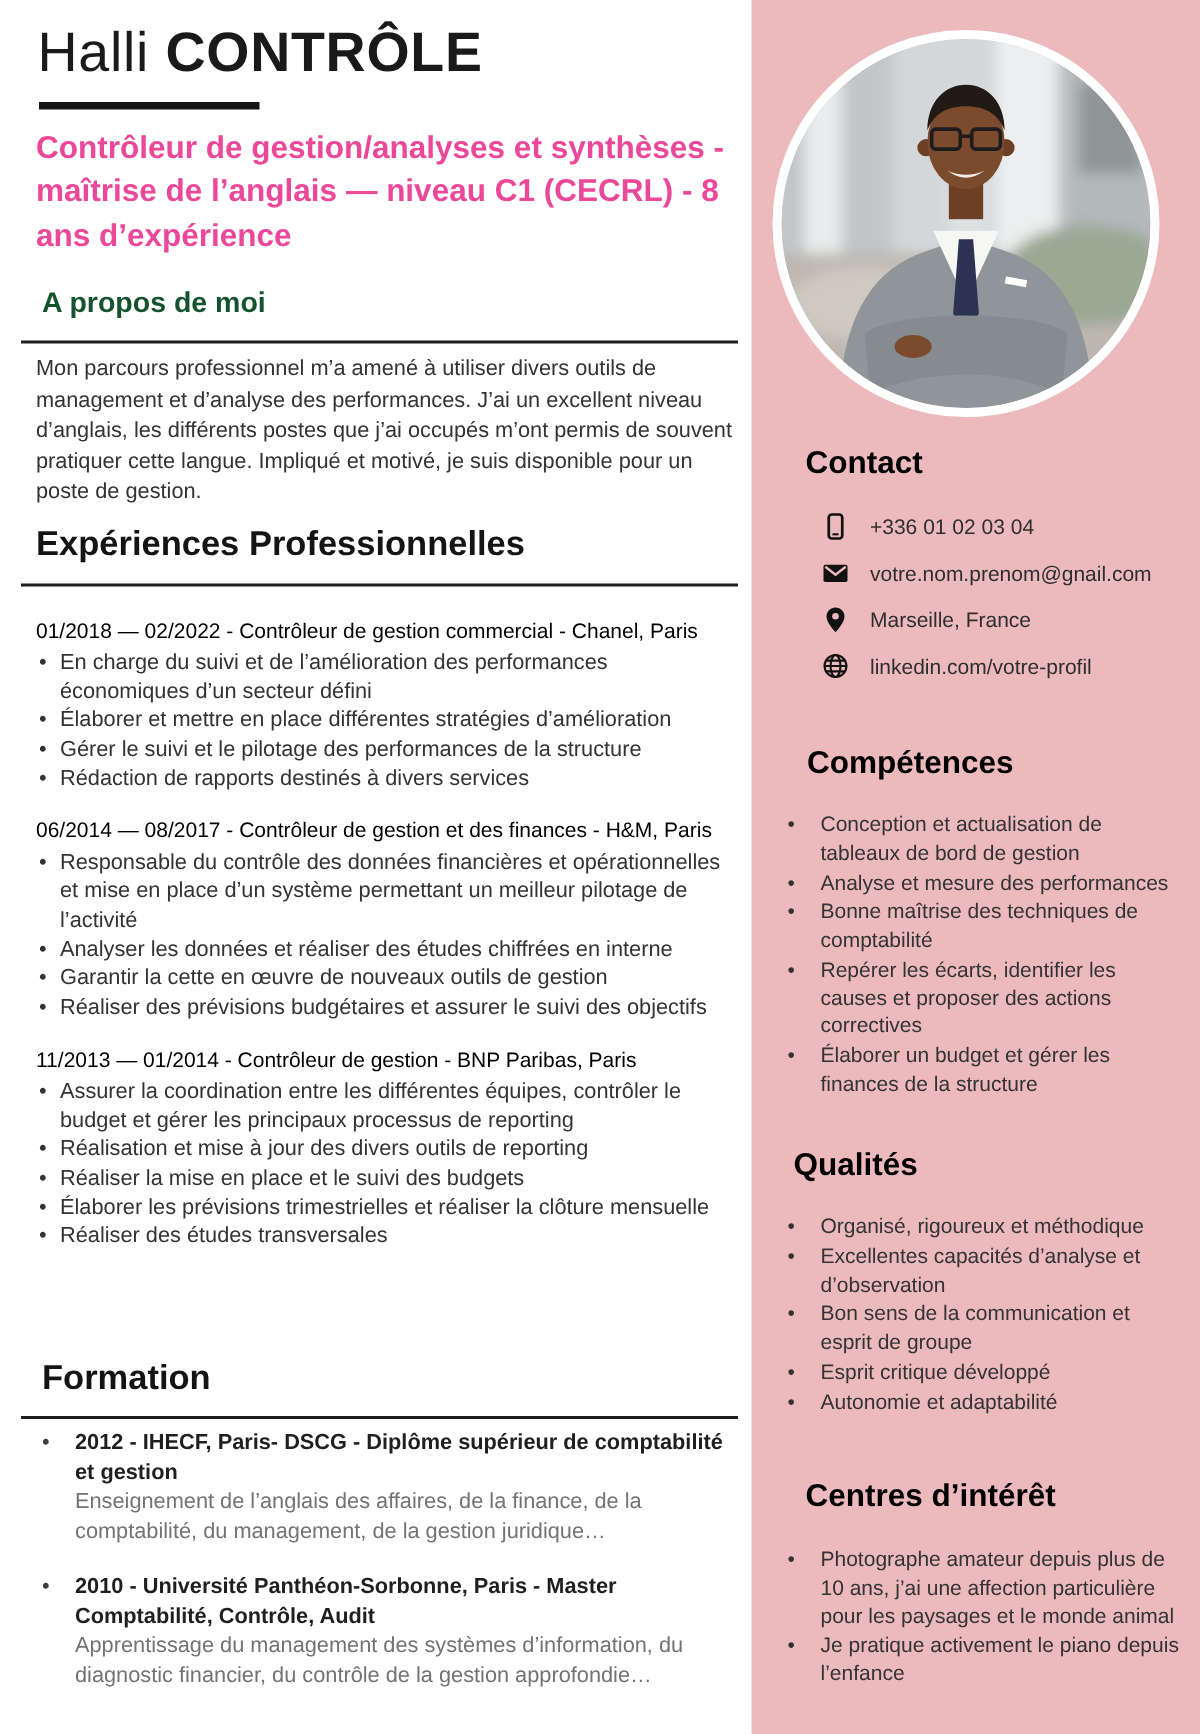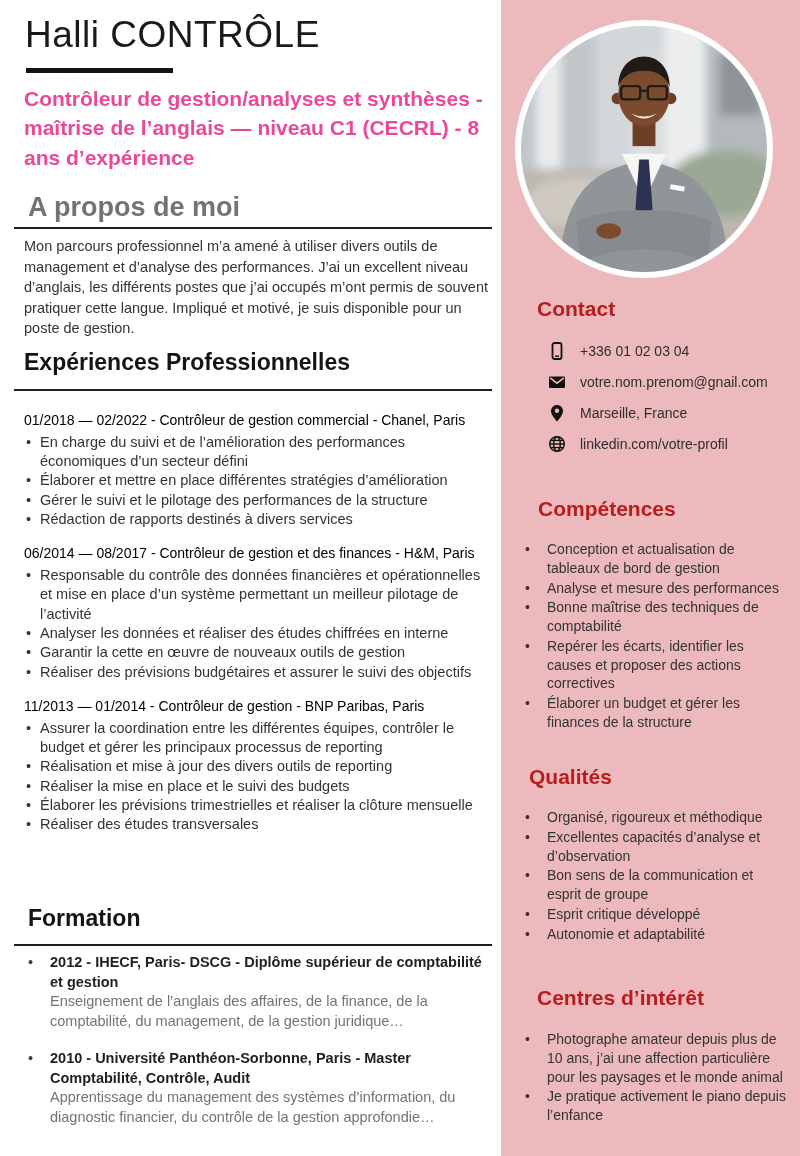--- a/index.html
+++ b/index.html
@@ -11,43 +11,43 @@
   }
   .page { position:absolute; inset:0; }
 
   
   .sidebar { position:absolute; left:501px; top:0; width:299px; height:1156px; background:#ecbabd; }
   .photo-wrap {
     position:absolute; left:14px; top:20px; width:258px; height:258px;
     border-radius:50%; border:6px solid #ffffff; overflow:hidden; background:#d4d7d9;
   }
   .photo-wrap svg { display:block; width:100%; height:100%; }
-  .sb-h { position:absolute; font-size:21px; font-weight:bold; color:#b91c1c; }
+  .sb-h { position:absolute; font-size:21px; font-weight:bold; color:#000000; }
   .contact-h   { top:297px; left:36px; }
   .comp-h      { top:497px; left:37px; }
   .qual-h      { top:765px; left:28px; }
   .int-h       { top:986px; left:36px; }
   .contact-list { position:absolute; top:342px; left:47px; width:246px; }
   .contact-row { display:flex; align-items:center; margin-bottom:13px;text-align:center; }
   .contact-row .cicon { width:18px; height:18px; flex:0 0 18px; margin-right:14px; }
   .contact-row .ctext { font-size:14px; color:#2e2e2e; }
   .sb-list { position:absolute; left:24px; width:264px; }
   .comp-list { top:540px; }
   .qual-list { top:808px; }
   .int-list  { top:1030px; }
   .sb-li { display:flex; font-size:14px; line-height:1.34; color:#333; margin-bottom:1px; }
   .sb-li .dot { flex:0 0 22px; }
 
   
   .main { position:absolute; left:24px; top:0; width:468px; height:1156px; }
   .name { position:absolute; top:14px; left:1px; font-size:37px; color:#1a1a1a; font-weight:400; letter-spacing:.5px; }
-  .name b { font-weight:400; }
+  .name b { font-weight:700; }
   .name-bar { position:absolute; top:68px; left:2px; width:147px; height:5px; background:#141414; }
   .headline { position:absolute; top:84px; left:0; width:468px; font-size:21px; font-weight:bold; line-height:1.4; color:#ec4899; }
-  .about-h { position:absolute; top:192px; left:4px; font-size:27px; font-weight:bold; color:#737373; }
+  .about-h { position:absolute; top:192px; left:4px; font-size:19px; font-weight:bold; color:#14532d; }
   .rule { position:absolute; left:-10px; width:478px; height:0; border-top:2px solid #1f1f1f; }
   .rule1 { top:227px; }
   .rule2 { top:389px; }
   .rule3 { top:944px; }
   .about-p { position:absolute; top:236px; left:0; width:468px; font-size:14.5px; line-height:1.42; color:#333; }
   .exp-h  { position:absolute; top:349px; left:0; font-size:23px; font-weight:bold; color:#141414; }
   .form-h { position:absolute; top:905px; left:4px; font-size:23px; font-weight:bold; color:#141414; }
   .exp-body  { position:absolute; top:399px; left:0; width:468px; }
   .form-body { position:absolute; top:953px; left:0; width:468px; }
   .job { margin-bottom:15px; }

